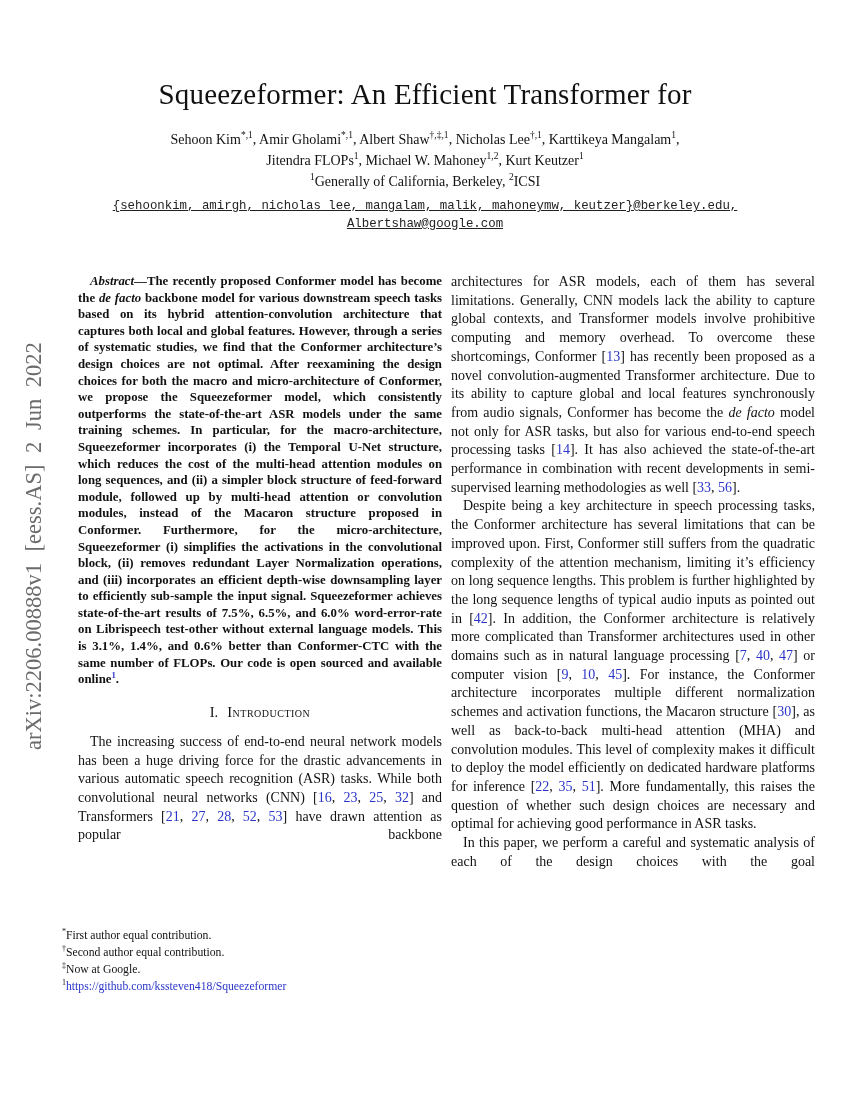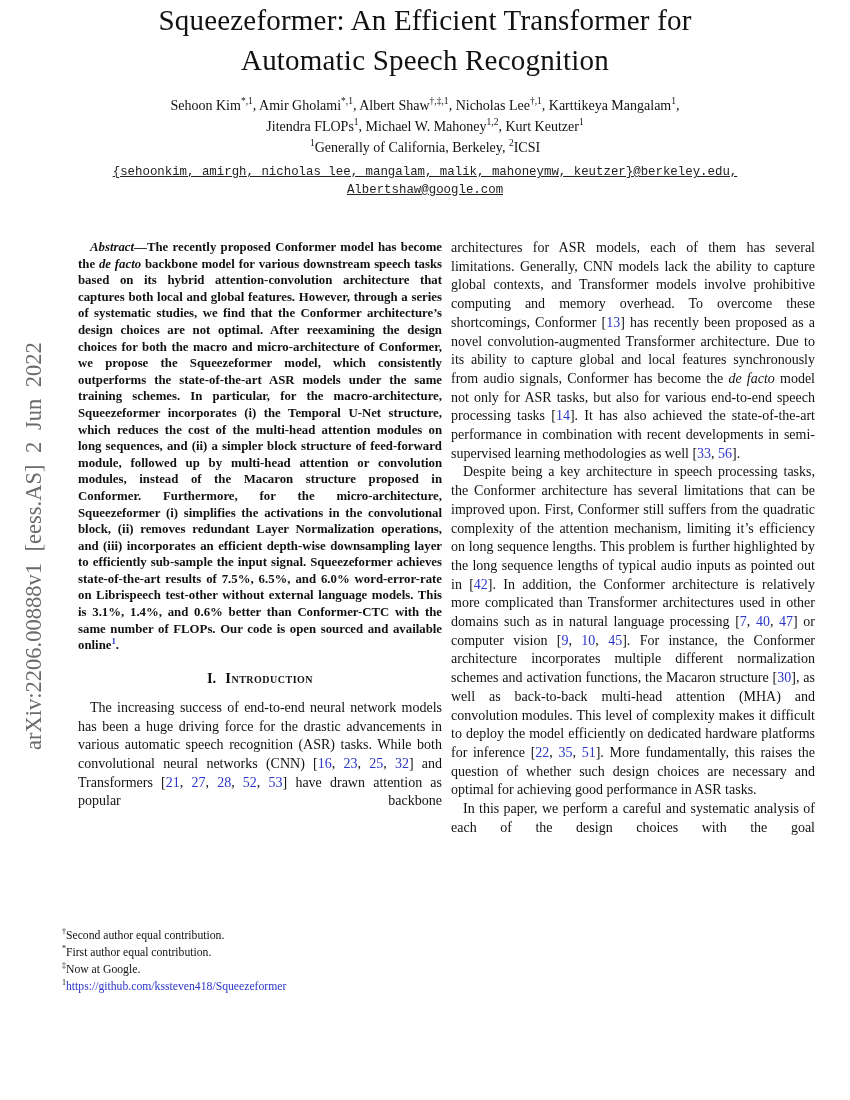--- a/index.html
+++ b/index.html
@@ -21,37 +21,37 @@
     position:absolute;left:-222px;top:532px;width:512px;height:28px;
     transform:rotate(-90deg);
     text-align:center;
     font-size:22.5px;line-height:28px;
     color:var(--watermark);
     word-spacing:6px;
     white-space:nowrap;
   }
 
   
-  header{text-align:center;}
+  header{text-align:center;padding-top:74px;}
   .paper-title{font-size:29px;line-height:40px;font-weight:normal;margin:0;letter-spacing:0.2px;}
   .authors{margin-top:15px;font-size:14px;line-height:21px;}
   .author-line{white-space:nowrap;}
   .emails{margin-top:6px;font-family:"Liberation Mono","DejaVu Sans Mono",monospace;font-size:12.4px;line-height:17.5px;color:#222;text-decoration:underline;}
 
   
   .columns{display:flex;margin-top:40px;padding-left:78px;padding-right:49px;gap:9px;}
   .col{width:364px;flex:0 0 364px;}
 
   .abstract{
     font-weight:bold;font-size:12.8px;line-height:16.6px;
     text-align:justify;text-indent:12px;margin:0;
     word-spacing:0.4px;
   }
   .section-heading{
-    text-align:center;font-weight:bold;font-size:14.6px;
+    text-align:center;font-weight:normal;font-size:14.6px;
     margin:16px 0 12px 0;
   }
   .sec-title{font-variant:small-caps;margin-left:9px;letter-spacing:0.5px;}
   .body-par{font-size:14px;line-height:18.7px;text-align:justify;margin:0;}
   .indent{text-indent:12px;}
   .justify-last{text-align-last:justify;}
 
   sup{font-size:68%;line-height:0;vertical-align:super;}
   .i{font-style:italic;}
   .b{font-weight:bold;}
@@ -70,21 +70,20 @@
 </head>
 <body>
 
 <div class="page">
 
   <div class="watermark">arXiv:2206.00888v1 [eess.AS] 2 Jun 2022</div>
 
   <header>
     <h1 class="paper-title">
       <span>Squeezeformer: An Efficient Transformer for</span><br>
-      <span>Automatic Speech Recognition</span>
     </h1>
     <div class="authors">
       <div class="author-line"><span>Sehoon Kim</span><sup class="sup">*,1</sup><span>, Amir Gholami</span><sup class="sup">*,1</sup><span>, Albert Shaw</span><sup class="sup">†,‡,1</sup><span>, Nicholas Lee</span><sup class="sup">†,1</sup><span>, Karttikeya Mangalam</span><sup class="sup">1</sup><span>,</span></div>
       <div class="author-line"><span>Jitendra FLOPs</span><sup class="sup">1</sup><span>, Michael W. Mahoney</span><sup class="sup">1,2</sup><span>, Kurt Keutzer</span><sup class="sup">1</sup></div>
       <div class="author-line"><sup class="sup">1</sup><span>Generally of California, Berkeley, </span><sup class="sup">2</sup><span>ICSI</span></div>
     </div>
     <div class="emails">
       <div>{sehoonkim, amirgh, nicholas_lee, mangalam, malik, mahoneymw, keutzer}@berkeley.edu,</div>
       <div>Albertshaw@google.com</div>
     </div>
@@ -99,19 +98,19 @@
       <p class="body-par indent justify-last"><span>The increasing success of end-to-end neural network models has been a huge driving force for the drastic advancements in various automatic speech recognition (ASR) tasks. While both convolutional neural networks (CNN) [</span><span class="cite">16</span><span>, </span><span class="cite">23</span><span>, </span><span class="cite">25</span><span>, </span><span class="cite">32</span><span>] and Transformers [</span><span class="cite">21</span><span>, </span><span class="cite">27</span><span>, </span><span class="cite">28</span><span>, </span><span class="cite">52</span><span>, </span><span class="cite">53</span><span>] have drawn attention as popular backbone</span></p>
     </div>
     <div class="col">
       <p class="body-par"><span>architectures for ASR models, each of them has several limitations. Generally, CNN models lack the ability to capture global contexts, and Transformer models involve prohibitive computing and memory overhead. To overcome these shortcomings, Conformer [</span><span class="cite">13</span><span>] has recently been proposed as a novel convolution-augmented Transformer architecture. Due to its ability to capture global and local features synchronously from audio signals, Conformer has become the </span><span class="i">de facto</span><span> model not only for ASR tasks, but also for various end-to-end speech processing tasks [</span><span class="cite">14</span><span>]. It has also achieved the state-of-the-art performance in combination with recent developments in semi-supervised learning methodologies as well [</span><span class="cite">33</span><span>, </span><span class="cite">56</span><span>].</span></p>
       <p class="body-par indent"><span>Despite being a key architecture in speech processing tasks, the Conformer architecture has several limitations that can be improved upon. First, Conformer still suffers from the quadratic complexity of the attention mechanism, limiting it’s efficiency on long sequence lengths. This problem is further highlighted by the long sequence lengths of typical audio inputs as pointed out in [</span><span class="cite">42</span><span>]. In addition, the Conformer architecture is relatively more complicated than Transformer architectures used in other domains such as in natural language processing [</span><span class="cite">7</span><span>, </span><span class="cite">40</span><span>, </span><span class="cite">47</span><span>] or computer vision [</span><span class="cite">9</span><span>, </span><span class="cite">10</span><span>, </span><span class="cite">45</span><span>]. For instance, the Conformer architecture incorporates multiple different normalization schemes and activation functions, the Macaron structure [</span><span class="cite">30</span><span>], as well as back-to-back multi-head attention (MHA) and convolution modules. This level of complexity makes it difficult to deploy the model efficiently on dedicated hardware platforms for inference [</span><span class="cite">22</span><span>, </span><span class="cite">35</span><span>, </span><span class="cite">51</span><span>]. More fundamentally, this raises the question of whether such design choices are necessary and optimal for achieving good performance in ASR tasks.</span></p>
       <p class="body-par indent justify-last"><span>In this paper, we perform a careful and systematic analysis of each of the design choices with the goal</span></p>
     </div>
   </main>
 
   <div class="footnotes">
+    <p class="footnote"><sup class="sup">*</sup><span>First author equal contribution.</span></p>
     <p class="footnote"><sup class="sup">†</sup><span>Second author equal contribution.</span></p>
-    <p class="footnote"><sup class="sup">*</sup><span>First author equal contribution.</span></p>
     <p class="footnote"><sup class="sup">‡</sup><span>Now at Google.</span></p>
     <p class="footnote"><sup class="sup">1</sup><span class="link">https://github.com/kssteven418/Squeezeformer</span></p>
   </div>
 
 </div>
 
 </body></html>

